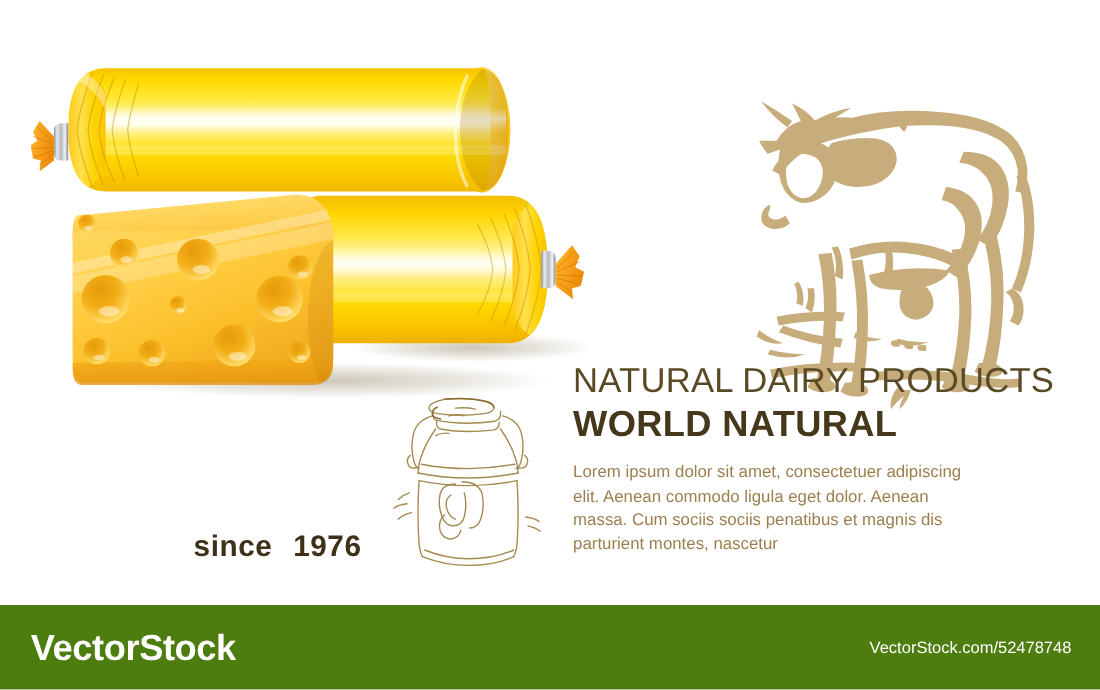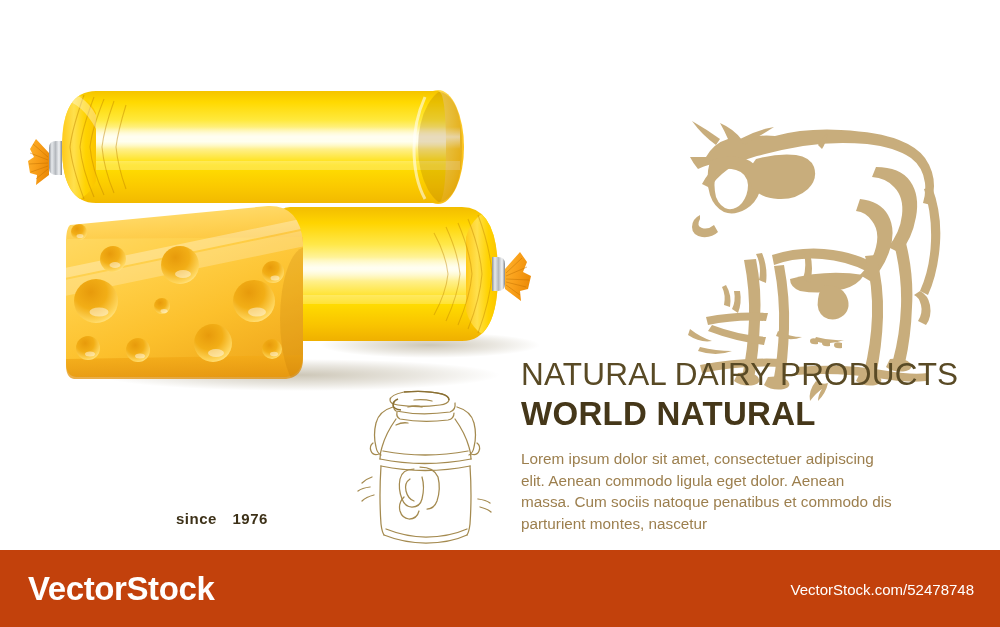--- a/index.html
+++ b/index.html
@@ -17,21 +17,20 @@
     background:#ffffff;
     overflow:hidden;
   }
 
   
   #artboard {
     position:absolute; left:0; top:0;
     width:1000px; height:550px;
     background:#ffffff;
     overflow:hidden;
-    margin-top:29px;
   }
 
   .art-svg { position:absolute; left:0; top:0; width:1000px; height:550px; }
 
   
   #copy-block {
     position:absolute;
     left:521px; top:326px;
     width:460px;
   }
@@ -56,33 +55,33 @@
     width:372px;
     font-size:15.3px;
     line-height:21.5px;
     color:#9c7f4e;
   }
 
   
   #since-label {
     position:absolute;
     left:176px; top:481px;
-    font-size:15px;
+    font-size:27px;
     font-weight:bold;
     color:#3d3118;
     letter-spacing:0.5px;
   }
   #since-label .yr { margin-left:11px; }
 
   
   #watermark-bar {
     position:absolute;
     left:0; top:550px;
     width:1000px; height:77px;
-    background:#c2410c;
+    background:#4d7c0f;
   }
   #wm-logo {
     position:absolute;
     left:28px; top:50%;
     transform:translateY(-50%);
     color:#ffffff;
     font-size:33px;
     font-weight:bold;
     letter-spacing:-0.4px;
   }
@@ -445,21 +444,21 @@
       <g fill="none" stroke="#8a7034" stroke-width="1.4">
         <path d="M404,363 q22,-2 38,2 q7,2 7,6"></path>
         <path d="M398,370 q-5,2 -5,6 q0,4 8,5"></path>
       </g>
 
     </svg>
 
     <div id="copy-block">
       <div id="headline-top">NATURAL DAIRY PRODUCTS</div>
       <div id="headline-main">WORLD NATURAL</div>
-      <p id="body-copy">Lorem ipsum dolor sit amet, consectetuer adipiscing elit. Aenean commodo ligula eget dolor. Aenean massa. Cum sociis natoque penatibus et commodo dis parturient montes, nascetur</p>
+      <p id="body-copy">Lorem ipsum dolor sit amet, consectetuer adipiscing elit. Aenean commodo ligula eget dolor. Aenean massa. Cum sociis sociis penatibus et magnis dis parturient montes, nascetur</p>
     </div>
 
     <div id="since-label">
       <span>since</span>
       <span class="yr">1976</span>
     </div>
 
   </div>
 
   <div id="watermark-bar">

